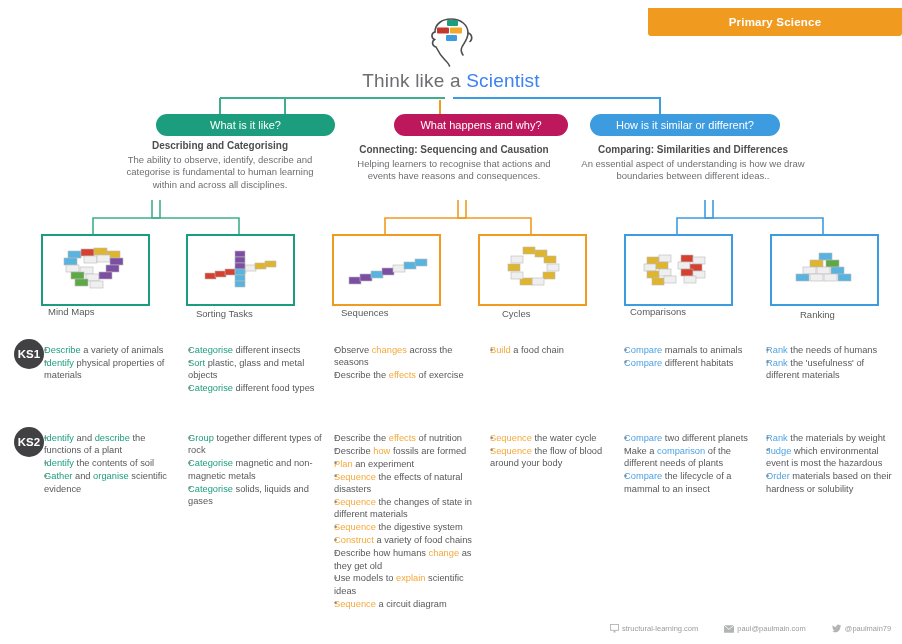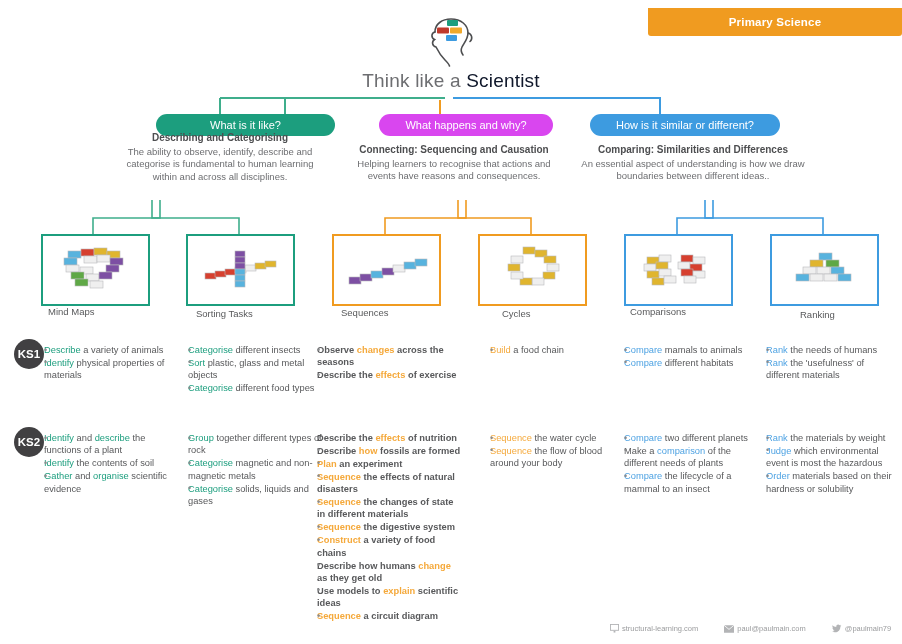--- a/index.html
+++ b/index.html
@@ -16,38 +16,38 @@
     background:#F09B20;border-radius:0 0 3px 3px;
     display:flex;align-items:center;justify-content:center;
   }
   .topbar span{color:#fff;font-size:11.5px;font-weight:bold;letter-spacing:.2px;}
 
   .logo{position:absolute;left:415px;top:16px;width:72px;height:52px;}
   .title{
     position:absolute;left:0;top:70px;width:902px;text-align:center;
     font-size:19px;color:#6d6e71;letter-spacing:.2px;
   }
-  .title .sci{color:#0f172a;}
+  .title .sci{color:#3b82f6;}
 
   
   .wires{position:absolute;left:0;top:0;width:902px;height:330px;pointer-events:none;}
 
   
   .pill{
     position:absolute;height:22px;border-radius:11px;
     display:flex;align-items:center;justify-content:center;
     color:#fff;font-size:11px;white-space:nowrap;padding:0 26px;
   }
   .pill.green{background:#1C9E7E;left:156px;top:114px;width:127px;}
-  .pill.orange{background:#d946ef;left:379px;top:114px;width:122px;}
+  .pill.orange{background:#be185d;left:394px;top:114px;width:122px;}
   .pill.blue{background:#3D9BE0;left:590px;top:114px;width:138px;}
 
   .blurb{position:absolute;text-align:center;font-size:9.5px;line-height:12.6px;color:#6d6e71;}
   .blurb .h{display:block;font-weight:bold;font-size:10px;color:#4d4e50;margin-bottom:1px;}
-  .blurb.b1{left:120px;top:132px;width:200px;}
+  .blurb.b1{left:120px;top:140px;width:200px;}
   .blurb.b2{left:343px;top:144px;width:222px;}
   .blurb.b3{left:578px;top:144px;width:230px;}
 
   
   .box{position:absolute;width:105px;height:68px;border:2px solid #ccc;background:#fff;
        display:flex;align-items:center;justify-content:center;overflow:hidden;}
   .box.green{border-color:#1C9E7E;}
   .box.orange{border-color:#F09B20;}
   .box.blue{border-color:#3D9BE0;}
   .boxlabel{position:absolute;font-size:9.5px;color:#58595b;}
@@ -73,21 +73,21 @@
   ul.bl{list-style:none;margin:0;padding:0;}
   ul.bl li{position:relative;padding-left:0;margin-bottom:.5px;color:#58595b;}
   ul.bl li:before{content:"\2022";position:absolute;left:0;top:-0.5px;color:#8a8b8d;font-size:9px;}
   .kw-g{color:#1C9E7E;}
   .kw-o{color:#F5A93B;}
   .kw-b{color:#4FA3E3;}
 
   
   .c1{left:44px;width:135px;}
   .c2{left:188px;width:140px;}
-  .c3{left:317px;width:145px;font-weight:bold;}
+  .c3{left:334px;width:145px;}
   .c4{left:490px;width:128px;}
   .c5{left:624px;width:140px;}
   .c6{left:766px;width:132px;}
   .r1{top:344px;}
   .r2{top:432px;}
 
   
   .footer{position:absolute;left:610px;top:624px;width:292px;
           display:flex;gap:26px;align-items:center;font-size:7.5px;color:#9b9c9e;}
   .footer .fitem{display:flex;align-items:center;gap:3px;}

